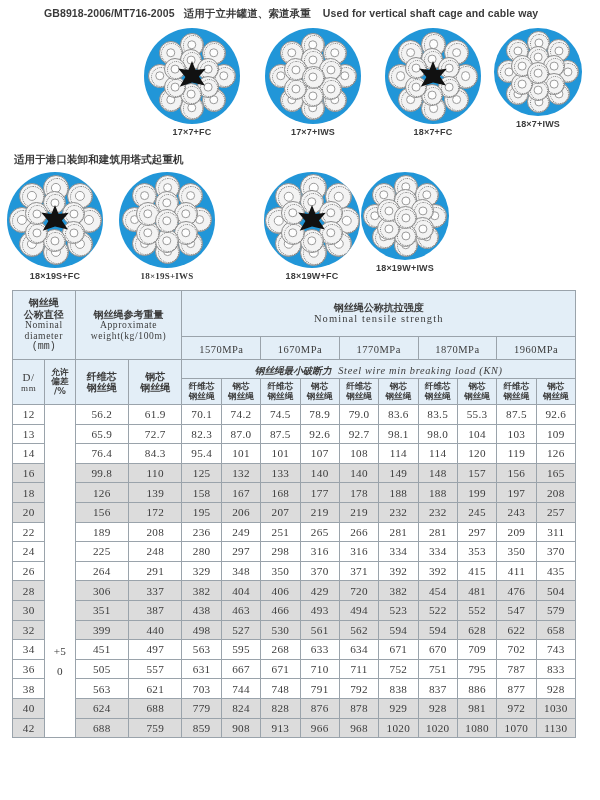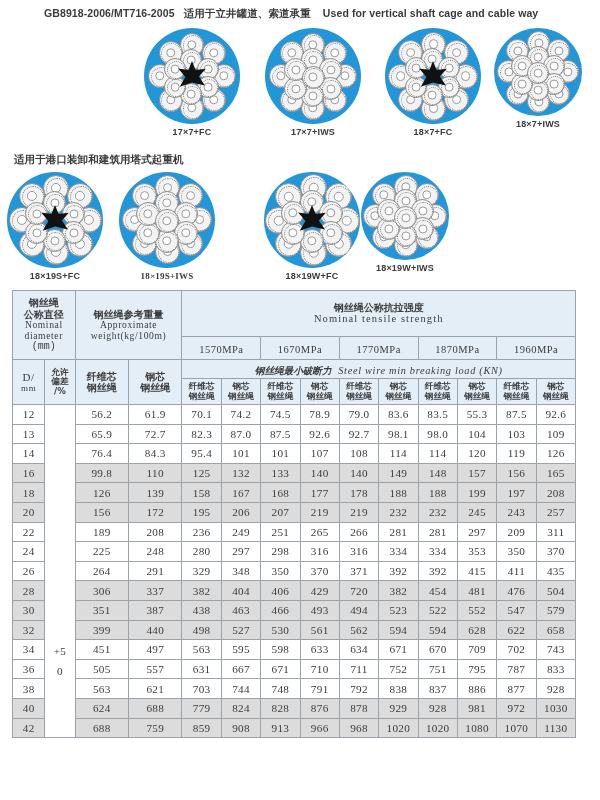--- a/index.html
+++ b/index.html
@@ -628,21 +628,21 @@
             <td>628</td>
             <td>622</td>
             <td>658</td>
           </tr>
           <tr>
             <td class="dia">34</td>
             <td>451</td>
             <td>497</td>
             <td>563</td>
             <td>595</td>
-            <td>598</td>
+            <td>268</td>
             <td>633</td>
             <td>634</td>
             <td>671</td>
             <td>670</td>
             <td>709</td>
             <td>702</td>
             <td>743</td>
           </tr>
           <tr>
             <td class="dia">36</td>

